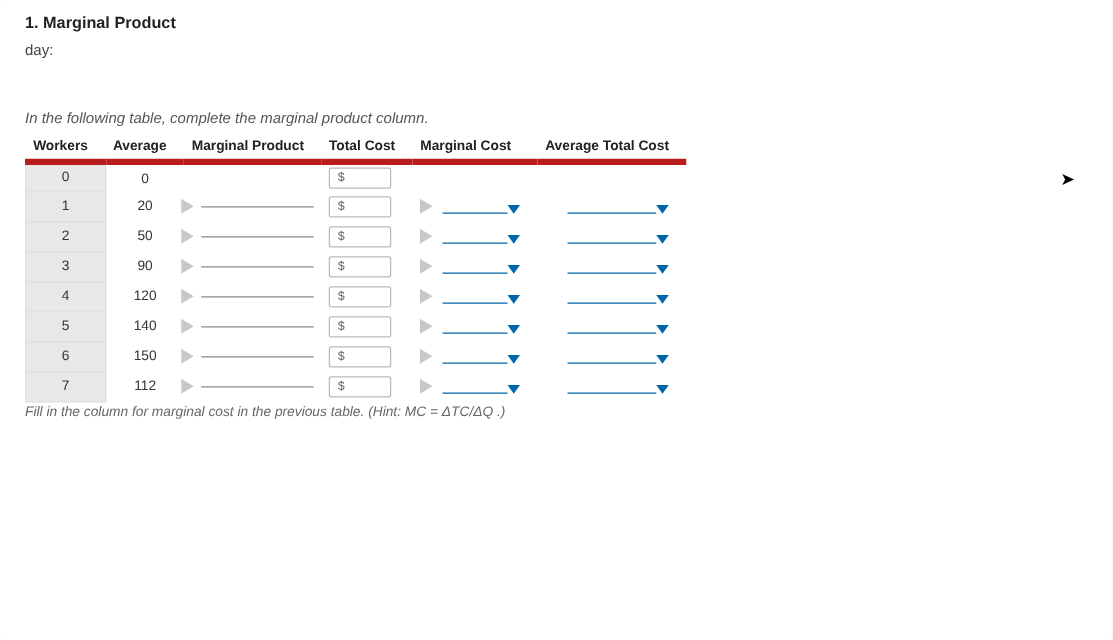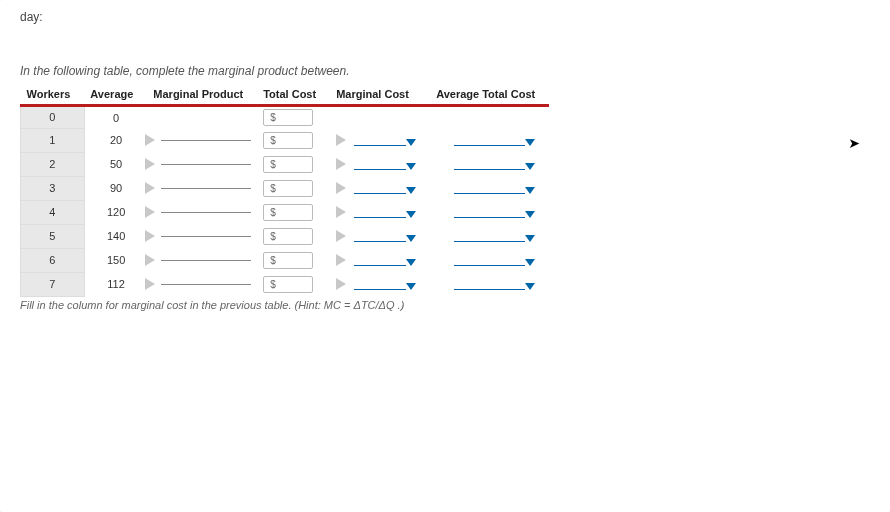--- a/index.html
+++ b/index.html
@@ -3,21 +3,21 @@
 <meta charset="utf-8">
 <style>
 * { margin: 0; padding: 0; box-sizing: border-box; }
 body { font-family: Arial, sans-serif; font-size: 12px; color: #333; background: #f5f5f5; width: 890px; height: 512px; overflow: hidden; position: relative; }
 .page { background: #fff; padding: 10px 20px 20px 20px; height: 100%; border-radius: 2px; box-shadow: 0 1px 3px rgba(0,0,0,0.1); }
 .heading { font-weight: bold; font-size: 13px; color: #222; margin-bottom: 8px; }
 .intro { font-size: 12px; color: #444; margin-bottom: 4px; }
 .intro2 { font-size: 12px; color: #444; margin-bottom: 40px; }
 .instruction { font-style: italic; font-size: 12px; color: #555; margin-bottom: 6px; }
 table { border-collapse: collapse; font-size: 11px; }
-th { text-align: left; font-weight: bold; padding: 4px 14px 4px 6px; color: #222; border-bottom: 3px solid #b91c1c; }
+th { text-align: left; font-weight: bold; padding: 4px 14px 4px 6px; color: #222; border-bottom: 5px solid #b91c1c; }
 td { padding: 2px 6px; vertical-align: middle; }
 td.workers, td.output { text-align: center; }
 td.workers { background: #e8e8e8; border: 1px solid #ddd; min-width: 50px; }
 td.output { min-width: 50px; }
 .mp-cell { position: relative; min-width: 90px; height: 20px; }
 .chevron { position: absolute; left: -2px; top: 50%; transform: translateY(-50%); width: 0; height: 0; border-top: 6px solid transparent; border-bottom: 6px solid transparent; border-left: 10px solid #c8c8c8; }
 .mp-line { position: absolute; left: 14px; right: 6px; top: 50%; border-bottom: 1px solid #888; }
 td.tc { min-width: 70px; }
 .tc-box { background: #fff; border: 1px solid #bbb; border-radius: 2px; padding: 2px 6px; font-size: 10px; color: #666; min-width: 50px; display: inline-block; }
 td.mc, td.atc { min-width: 100px; position: relative; }
@@ -29,24 +29,25 @@
 .note2 { font-size: 11px; color: #666; margin-top: 2px; font-style: italic; }
 .note3 { font-size: 11px; color: #777; margin-top: 14px; font-style: italic; }
 .cursor { position: absolute; right: 30px; top: 135px; font-size: 14px; color: #000; }
 .formula { font-style: italic; }
 </style>
 </head>
 <body>
 
 <div class="page">
 
+  <div class="heading">1. Marginal Product</div>
 
   <div class="intro2">day:</div>
 
-  <div class="instruction">In the following table, complete the marginal product between.</div>
+  <div class="instruction">In the following table, complete the marginal product column.</div>
 
   <table>
     <thead>
       <tr>
         <th>Workers</th>
         <th>Average</th>
         <th>Marginal Product</th>
         <th>Total Cost</th>
         <th>Marginal Cost</th>
         <th>Average Total Cost</th>

